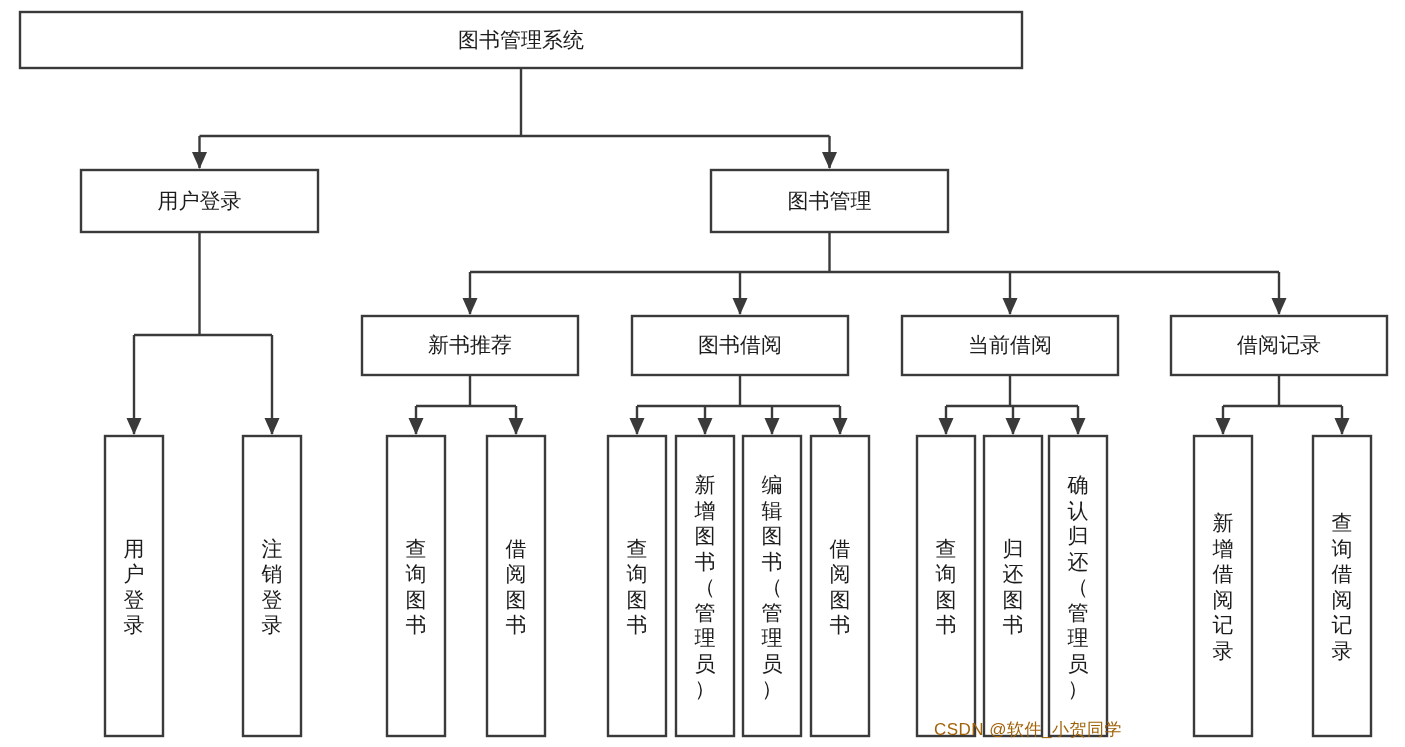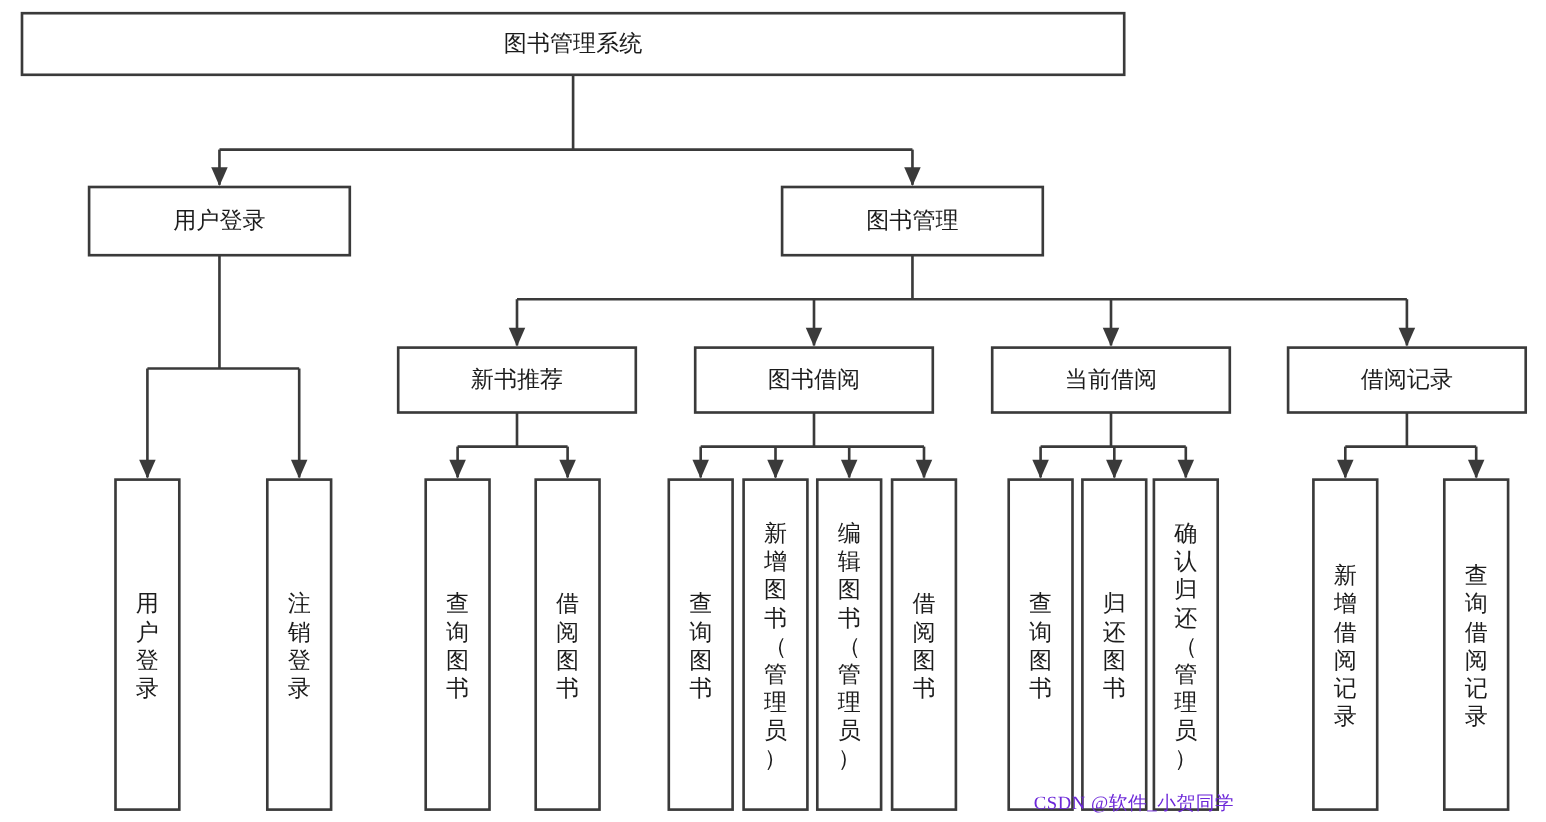--- a/index.html
+++ b/index.html
@@ -53,23 +53,23 @@
     font-family: "Liberation Sans", "DejaVu Sans", sans-serif;
     font-size: 21px;
     fill: #1c1c1c;
     text-anchor: middle;
     white-space: pre;
   }
   .watermark {
     position: absolute;
     right: 14px;
     bottom: 6px;
-    font-family: Liberation Serif, serif;
+    font-family: Liberation Sans, sans-serif;
     font-size: 17px;
-    color: #6d28d9;
+    color: #a16207;
     letter-spacing: 0.5px;
     user-select: none;
     pointer-events: none;
   }
 </style>
 </head>
 <body>
 
 <div id="diagram-root">
   <svg class="flow" viewBox="0 0 1405 747" xmlns="http://www.w3.org/2000/svg">

